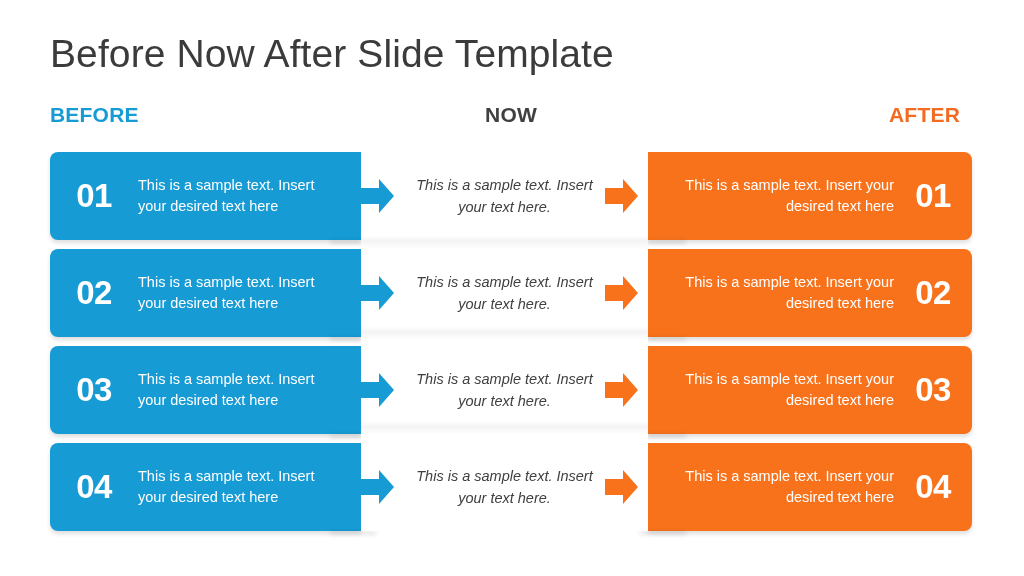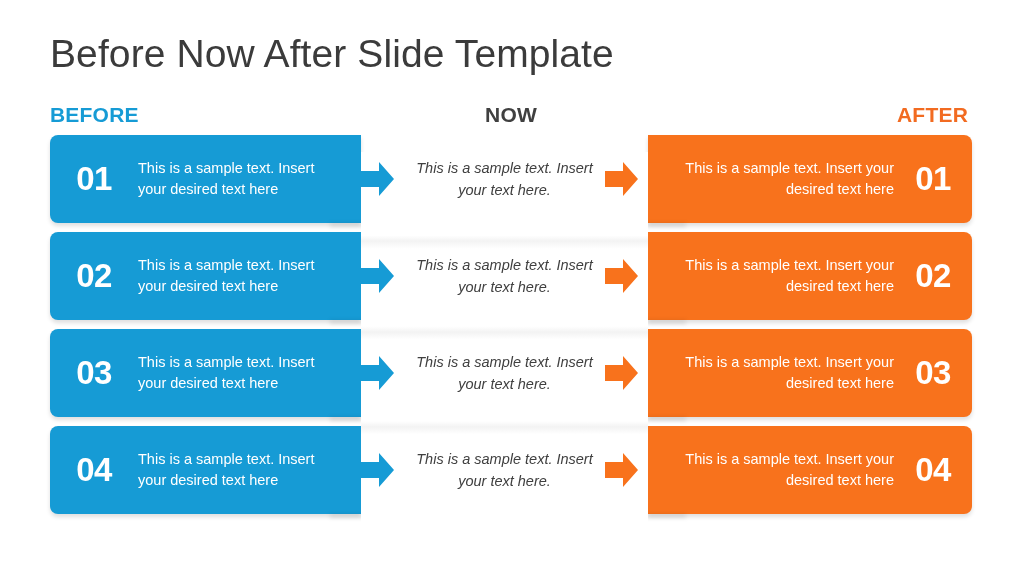--- a/index.html
+++ b/index.html
@@ -54,21 +54,21 @@
     color: #169BD5;
     text-align: right;
   }
   .col-header.now {
     left: 312px;
     width: 298px;
     color: #404040;
     text-align: center;
   }
   .col-header.after {
-    right: 4px;
+    right: 12px;
     color: #F26B21;
     text-align: right;
   }
 
   
   .center-panel {
     position: absolute;
     left: 361px;
     top: 152px;
     width: 287px;
@@ -85,21 +85,21 @@
         #f3f3f3 72.5%,
         #ffffff 74.5%,
         #ffffff 100%);
     z-index: 3;
   }
 
   
   .rows {
     position: absolute;
     left: 0;
-    top: 135px;
+    top: 152px;
     width: 1024px;
     height: 400px;
   }
   .row {
     position: absolute;
     left: 0;
     width: 1024px;
     height: 88px;
   }
 

